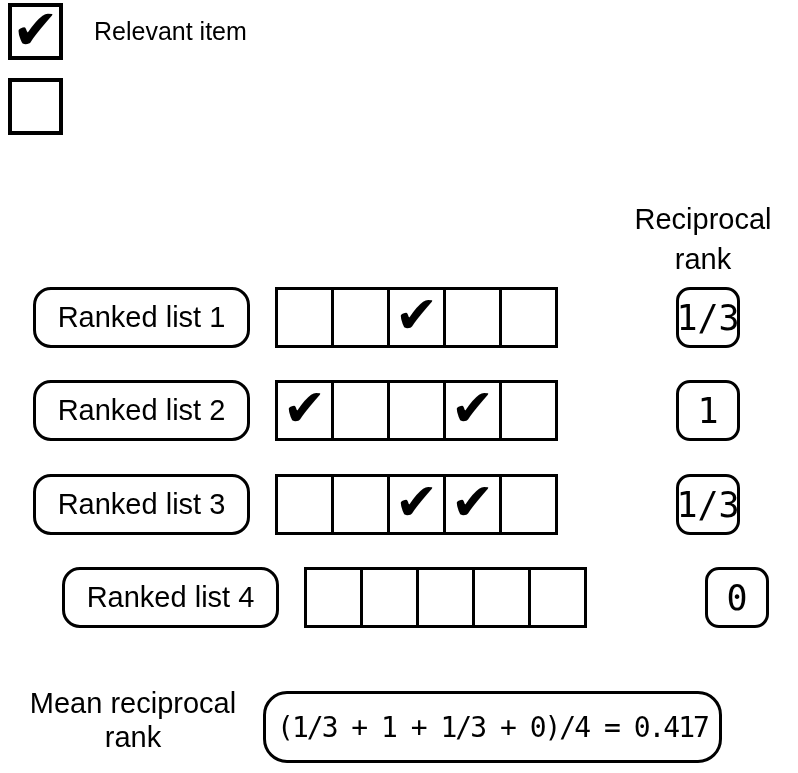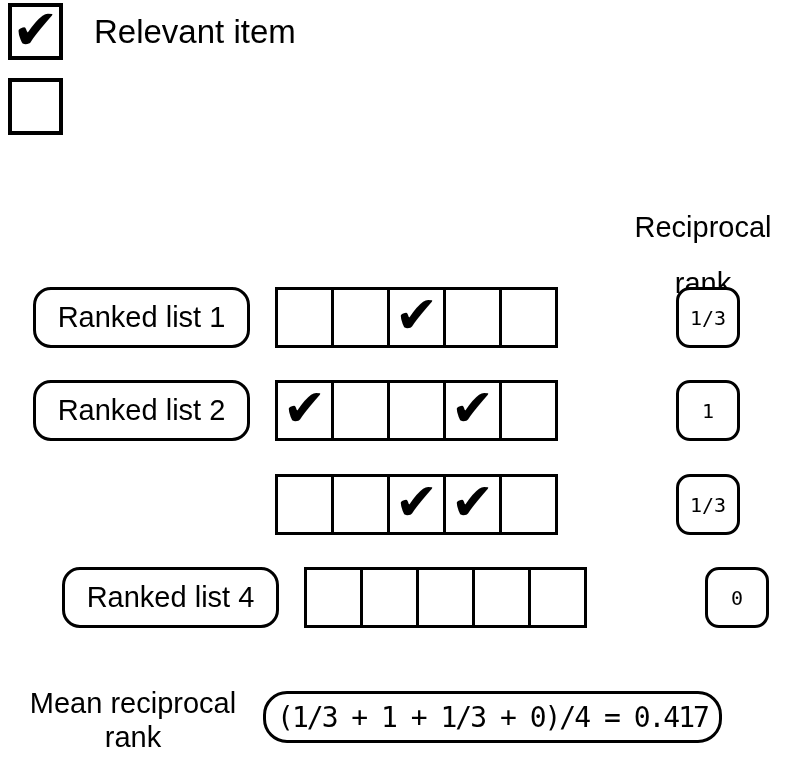--- a/index.html
+++ b/index.html
@@ -17,30 +17,30 @@
   }
   
   .legend { position: absolute; left: 8px; top: 3px; }
   .legend-item { display: flex; align-items: center; margin-bottom: 18px; }
   .legend-box {
     width: 55px; height: 57px;
     border: 4px solid var(--ink, #000);
     display: flex; align-items: center; justify-content: center;
     background: #fff; flex: 0 0 auto;
   }
-  .legend-label { margin-left: 31px; font-size: 33px; white-space: nowrap; }
+  .legend-label { margin-left: 31px; font-size: 25px; white-space: nowrap; }
   .check {
     font-family: "DejaVu Sans", sans-serif;
     line-height: 1; color: var(--ink, #000);
   }
   .legend-check { font-size: 56px; margin-top: -4px; }
   
   .col-header {
     position: absolute; left: 617px; top: 199px; width: 172px;
-    text-align: center; font-size: 29px; line-height: 56px;
+    text-align: center; font-size: 29px; line-height: 40px;
   }
   
   .rows { position: absolute; left: 0; top: 0; width: 798px; }
   .row { position: absolute; left: 0; width: 798px; height: 61px; }
   .rows .row:nth-child(1) { top: 287px; }
   .rows .row:nth-child(2) { top: 380px; }
   .rows .row:nth-child(3) { top: 474px; }
   .rows .row:nth-child(4) { top: 567px; margin-left: 29px; }
   .row-label {
     position: absolute; left: 33px; top: 0;
@@ -58,30 +58,30 @@
     background: #fff;
   }
   .cell:first-child { margin-left: 0; }
   .cell-check { font-size: 52px; margin-top: -6px; }
   .rank-box {
     position: absolute; left: 676px; top: 0;
     width: 64px; height: 61px;
     border: 3px solid var(--ink, #000); border-radius: 14px;
     display: flex; align-items: center; justify-content: center;
     font-family: "DejaVu Sans Mono", monospace;
-    font-size: 20px; background: #fff;
+    font-size: 35px; background: #fff;
   }
   
   .summary-label {
     position: absolute; left: 4px; top: 686px; width: 258px;
     text-align: center; font-size: 29px; line-height: 34px;
   }
   .formula-box {
     position: absolute; left: 263px; top: 691px;
-    width: 459px; height: 52px;
+    width: 459px; height: 72px;
     border: 3px solid var(--ink, #000); border-radius: 24px;
     display: flex; align-items: center; justify-content: center;
     background: #fff;
   }
   .formula-text {
     font-family: "DejaVu Sans Mono", monospace;
     font-size: 28px; letter-spacing: -2px; white-space: nowrap;
   }
 </style>
 </head>
@@ -132,20 +132,23 @@
           <div class="cell"></div>
           <div class="cell">
             <span class="check cell-check">✔</span>
           </div>
           <div class="cell"></div>
         </div>
       <div class="rank-box">1</div>
     </div>
 
     <div class="row">
+      <div class="row-label">
+          <span>Ranked list 3</span>
+        </div>
       <div class="cells">
           <div class="cell"></div>
           <div class="cell"></div>
           <div class="cell">
             <span class="check cell-check">✔</span>
           </div>
           <div class="cell">
             <span class="check cell-check">✔</span>
           </div>
           <div class="cell"></div>

